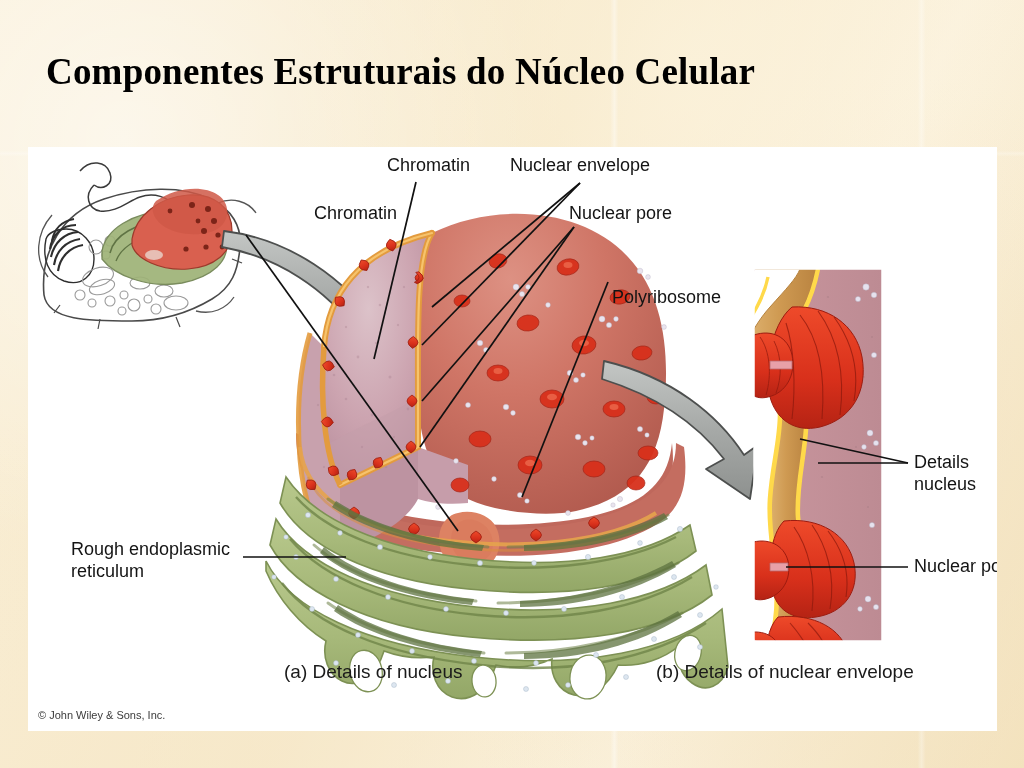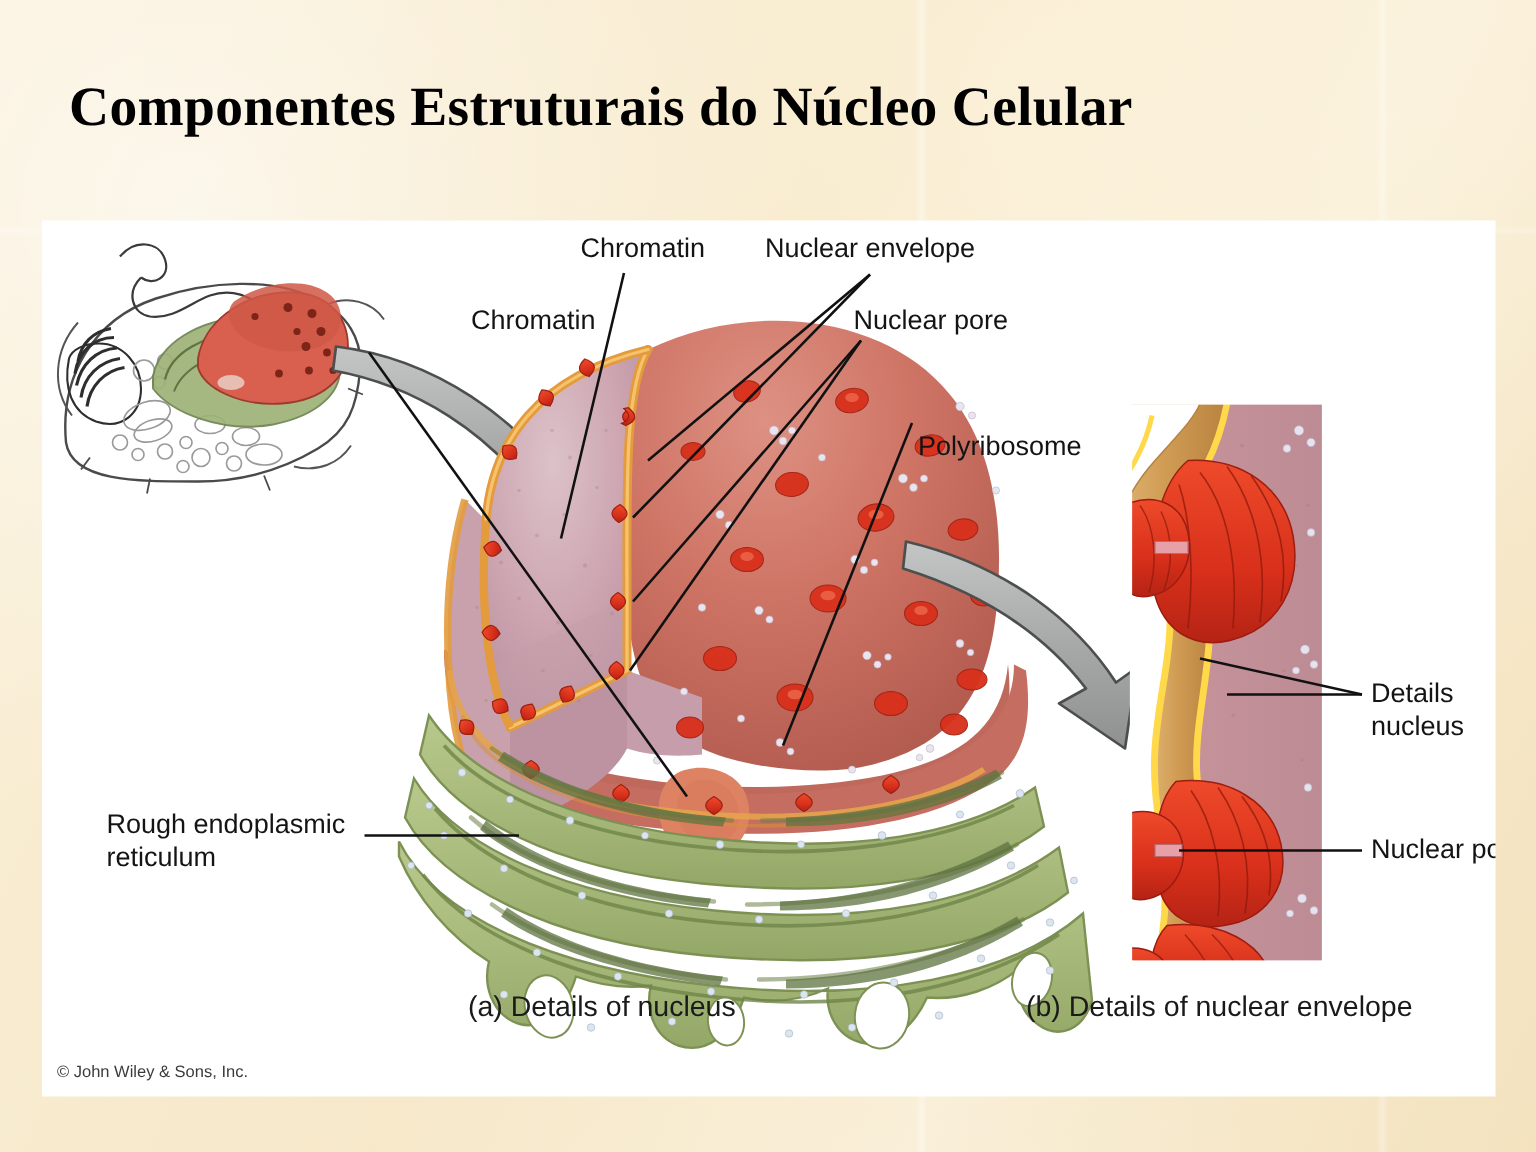--- a/index.html
+++ b/index.html
@@ -68,21 +68,20 @@
     line-height: 21px;
     color: #141414;
     white-space: pre;
   }
   .caption {
     position: absolute;
     font-family: "Liberation Sans", sans-serif;
     font-size: 19px;
     color: #1a1a1a;
     white-space: nowrap;
-    margin-left: 28px;
   }
   #copyright {
     position: absolute;
     left: 10px;
     bottom: 10px;
     font-family: "Liberation Sans", sans-serif;
     font-size: 11px;
     color: #3b3b3b;
     white-space: nowrap;
   }

